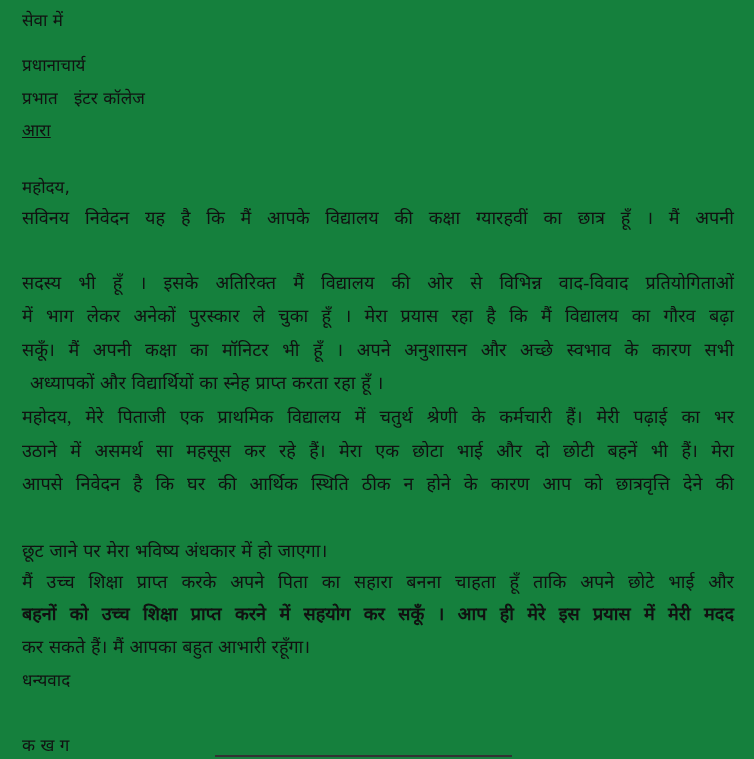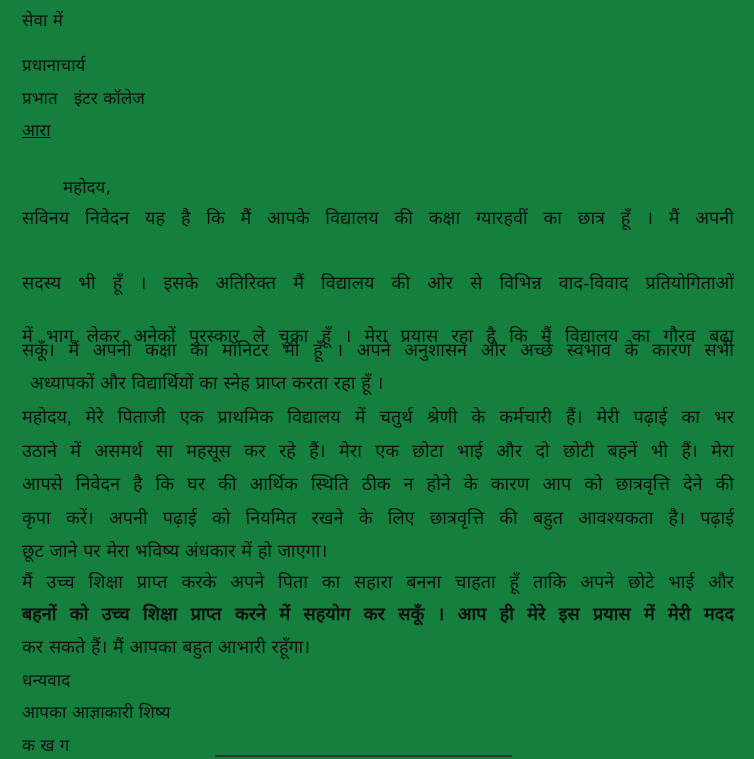--- a/index.html
+++ b/index.html
@@ -57,36 +57,34 @@
 </head>
 <body>
 
 <div class="page">
 
   <div class="line" style="top:8px;">सेवा में</div>
   <div class="line" style="top:53px;">प्रधानाचार्य</div>
   <div class="line" style="top:86px; white-space:pre;">प्रभात   इंटर कॉलेज</div>
   <div class="line" style="top:118px;text-decoration:underline;">आरा</div>
 
-  <div class="line" style="top:175px;margin-left:41px;">महोदय,</div>
+  <div class="line" style="top:175px;">महोदय,</div>
 
   <div class="para-line" style="top:206px;">सविनय निवेदन यह है कि मैं आपके विद्यालय की कक्षा ग्यारहवीं का छात्र हूँ । मैं अपनी</div>
   <div class="para-line" style="top:271px;">सदस्य भी हूँ । इसके अतिरिक्त मैं विद्यालय की ओर से विभिन्न वाद-विवाद प्रतियोगिताओं</div>
-  <div class="para-line" style="top:304px;margin-top:20px;">में भाग लेकर अनेकों पुरस्कार ले चुका हूँ । मेरा प्रयास रहा है कि मैं विद्यालय का गौरव बढ़ा</div>
+  <div class="para-line" style="top:304px;">में भाग लेकर अनेकों पुरस्कार ले चुका हूँ । मेरा प्रयास रहा है कि मैं विद्यालय का गौरव बढ़ा</div>
   <div class="para-line" style="top:338px;">सकूँ। मैं अपनी कक्षा का मॉनिटर भी हूँ । अपने अनुशासन और अच्छे स्वभाव के कारण सभी</div>
   <div class="para-line last" style="top:371px;margin-left:8px;">अध्यापकों और विद्यार्थियों का स्नेह प्राप्त करता रहा हूँ ।</div>
 
   <div class="para-line" style="top:405px;font-family:Liberation Serif, serif;">महोदय, मेरे पिताजी एक प्राथमिक विद्यालय में चतुर्थ श्रेणी के कर्मचारी हैं। मेरी पढ़ाई का भर</div>
   <div class="para-line" style="top:439px;">उठाने में असमर्थ सा महसूस कर रहे हैं। मेरा एक छोटा भाई और दो छोटी बहनें भी हैं। मेरा</div>
   <div class="para-line" style="top:472px;">आपसे निवेदन है कि घर की आर्थिक स्थिति ठीक न होने के कारण आप को छात्रवृत्ति देने की</div>
-  <div class="para-line" style="top:506px;">कृपा करें। अपनी पढ़ाई को नियमित रखने के लिए छात्रवृत्ति की बहुत आवश्यकता है। पढ़ाई</div>
   <div class="para-line last" style="top:539px;">छूट जाने पर मेरा भविष्य अंधकार में हो जाएगा।</div>
 
   <div class="para-line" style="top:570px;">मैं उच्च शिक्षा प्राप्त करके अपने पिता का सहारा बनना चाहता हूँ ताकि अपने छोटे भाई और</div>
   <div class="para-line" style="top:602px;font-weight:bold;">बहनों को उच्च शिक्षा प्राप्त करने में सहयोग कर सकूँ । आप ही मेरे इस प्रयास में मेरी मदद</div>
   <div class="para-line last" style="top:635px;">कर सकते हैं। मैं आपका बहुत आभारी रहूँगा।</div>
 
   <div class="line" style="top:668px;">धन्यवाद</div>
-  <div class="line" style="top:700px;">आपका आज्ञाकारी शिष्य</div>
   <div class="line" style="top:733px;">क ख ग</div>
 
   <div class="sig-rule"></div>
 </div>
 
 </body></html>

